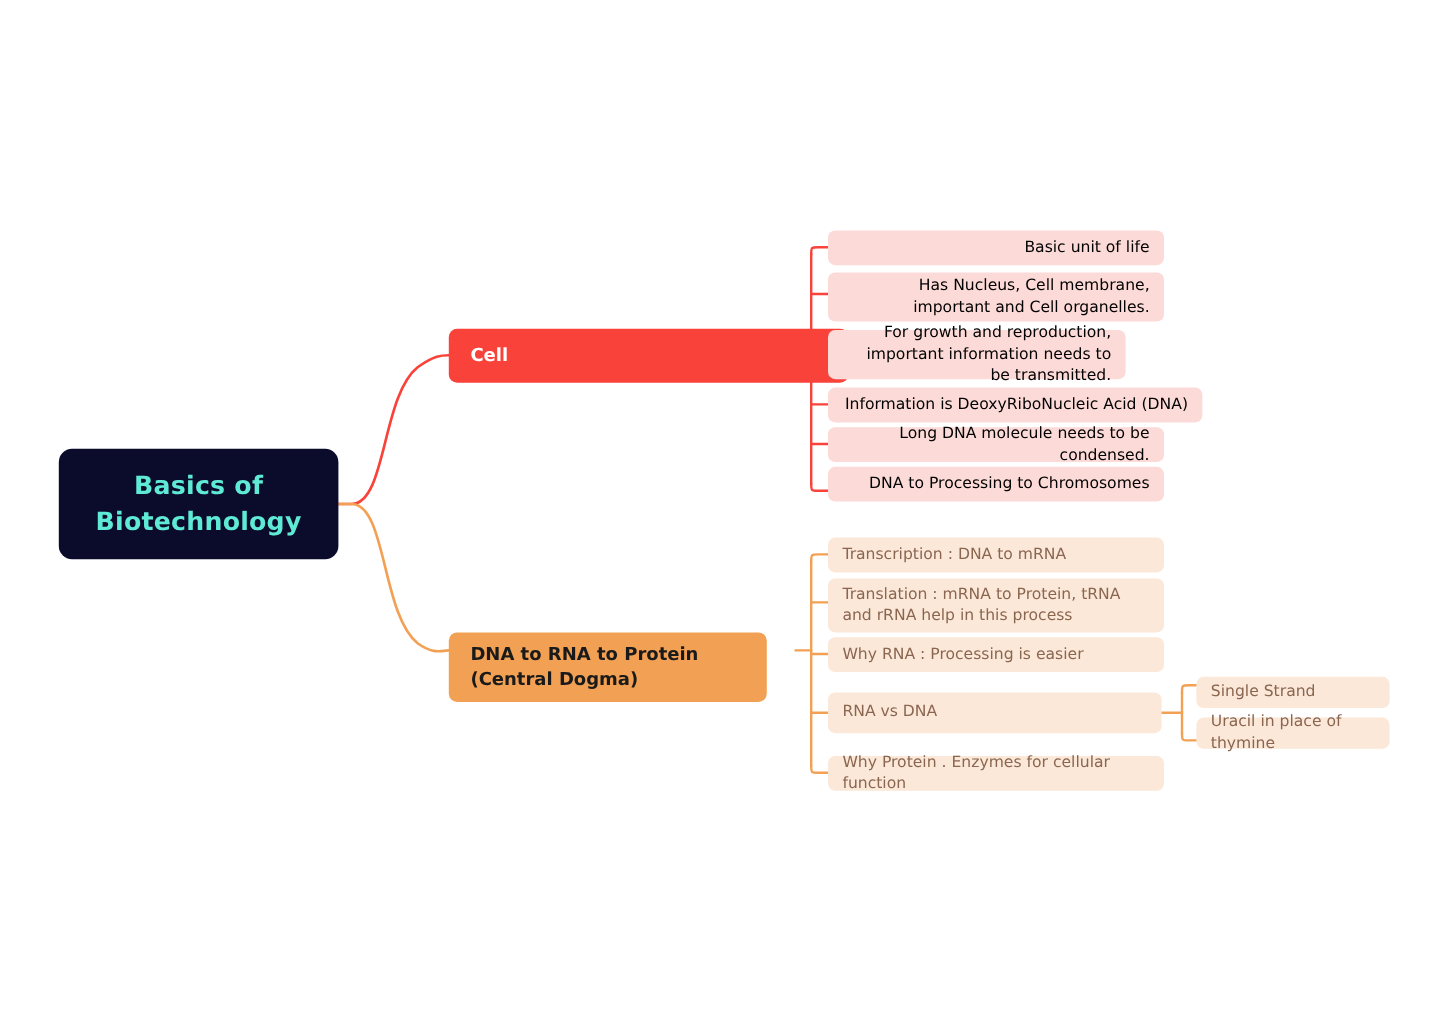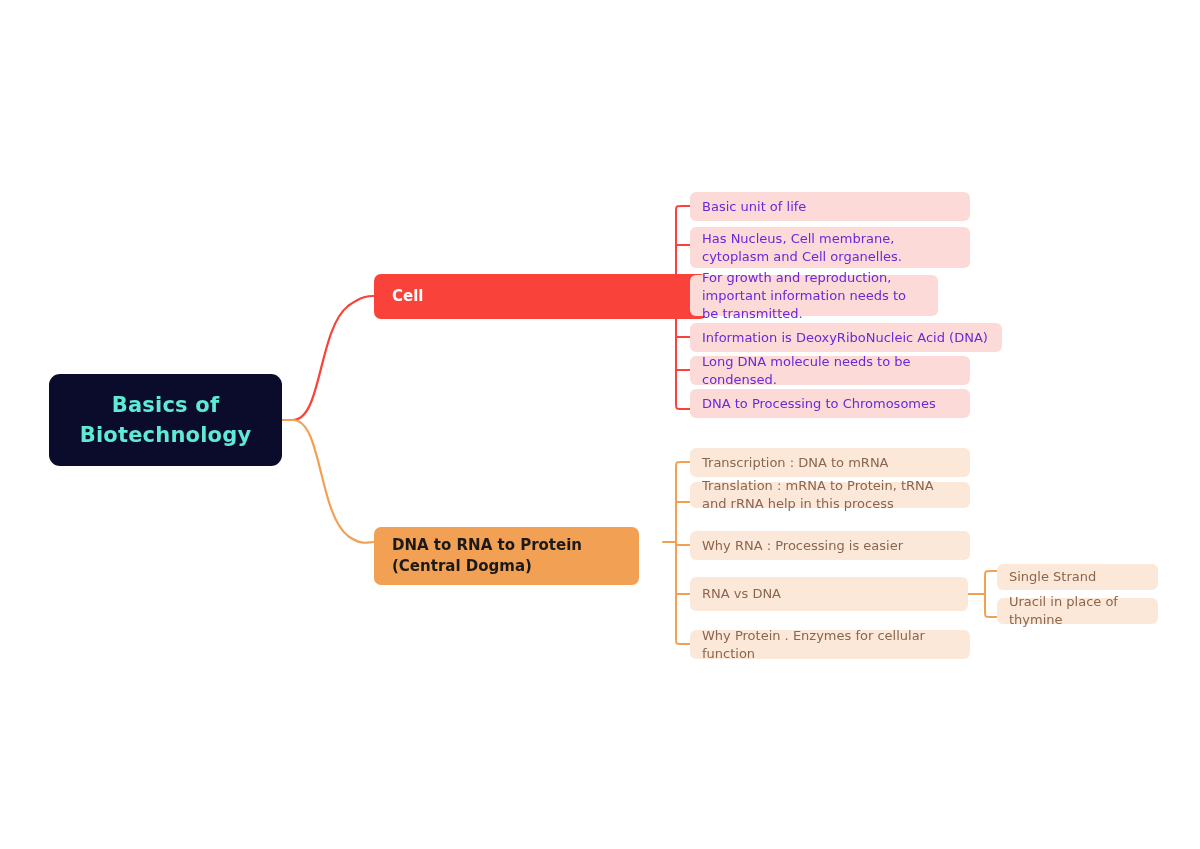--- a/index.html
+++ b/index.html
@@ -84,24 +84,25 @@
     line-height: 21px;
   }
 
   
   .node.leaf-pink {
     background: #FCDAD7;
     border-radius: 6px;
     padding: 0 12px;
   }
   .node.leaf-pink .label {
-    color: #6d28d9;
+    color: #000000;
     font-size: 13px;
     font-weight: 400;
     line-height: 18px;
+    text-align: right;
   }
 
   
   .node.leaf-peach {
     background: #FCE8D8;
     border-radius: 6px;
     padding: 0 12px;
   }
   .node.leaf-peach .label {
     color: #8A6650;
@@ -157,21 +158,21 @@
 
   <div class="node l1-red" style="left:374px; top:274px; width:333px; height:45px;">
     <span class="label">Cell</span>
   </div>
 
   <div class="node leaf-pink" style="left:690px; top:192px; width:280px; height:29px;">
     <span class="label">Basic unit of life</span>
   </div>
 
   <div class="node leaf-pink" style="left:690px; top:227px; width:280px; height:41px;">
-    <span class="label">Has Nucleus, Cell membrane, cytoplasm and Cell organelles.</span>
+    <span class="label">Has Nucleus, Cell membrane, important and Cell organelles.</span>
   </div>
 
   <div class="node leaf-pink" style="left:690px; top:275px; width:248px; height:41px;">
     <span class="label">For growth and reproduction, important information needs to be transmitted.</span>
   </div>
 
   <div class="node leaf-pink" style="left:690px; top:323px; width:312px; height:29px;">
     <span class="label">Information is DeoxyRiboNucleic Acid (DNA)</span>
   </div>
 
@@ -184,21 +185,21 @@
   </div>
 
   <div class="node l1-orange" style="left:374px; top:513px; width:265px; height:58px;margin-top:14px;">
     <span class="label">DNA to RNA to Protein (Central Dogma)</span>
   </div>
 
   <div class="node leaf-peach" style="left:690px; top:448px; width:280px; height:29px;">
     <span class="label">Transcription : DNA to mRNA</span>
   </div>
 
-  <div class="node leaf-peach" style="left:690px; top:482px; width:280px; height:26px;">
+  <div class="node leaf-peach" style="left:690px; top:482px; width:280px; height:45px;">
     <span class="label">Translation : mRNA to Protein, tRNA and rRNA help in this process</span>
   </div>
 
   <div class="node leaf-peach" style="left:690px; top:531px; width:280px; height:29px;">
     <span class="label">Why RNA : Processing is easier</span>
   </div>
 
   <div class="node leaf-peach" style="left:690px; top:577px; width:278px; height:34px;">
     <span class="label">RNA vs DNA</span>
   </div>

